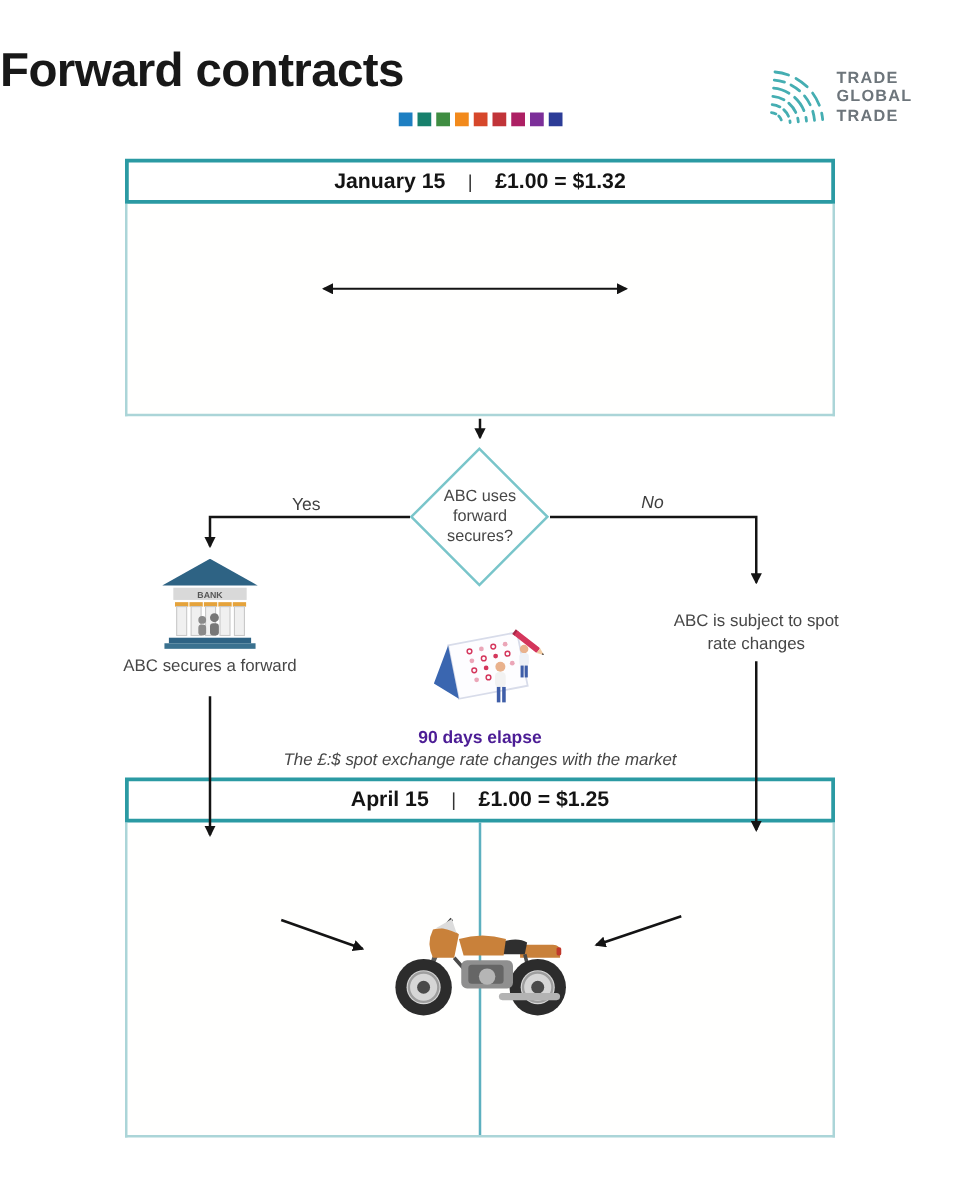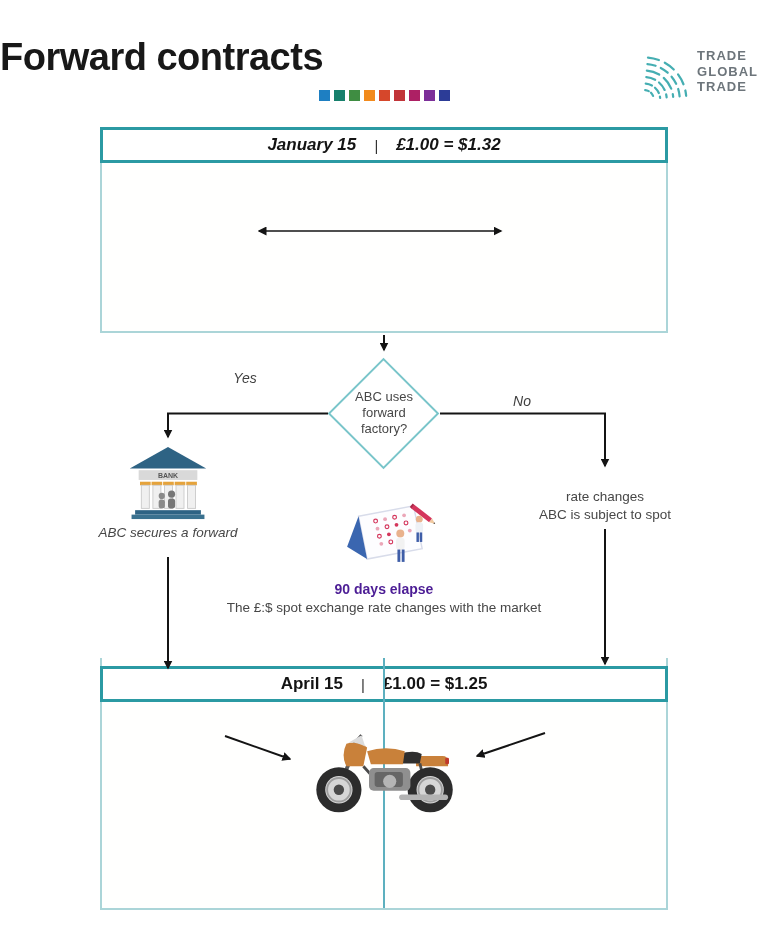--- a/index.html
+++ b/index.html
@@ -2,21 +2,21 @@
 <html><head>
 <meta charset="utf-8">
 <style>
   html,body{margin:0;padding:0;background:#ffffff;}
   body{width:768px;height:945px;position:relative;font-family:"Liberation Sans",sans-serif;overflow:hidden;}
   .abs{position:absolute;}
   .txt{color:#474747;font-size:13.5px;line-height:18px;text-align:center;}
   .page-title{left:0;right:0;top:36px;text-align:left;font-size:38px;font-weight:bold;color:#181818;letter-spacing:-0.5px;}
   .palette-row{left:0;right:0;top:90px;display:flex;justify-content:center;gap:4px;}
   .pal-sq{width:11px;height:11px;display:inline-block;}
-  .logo{right:10px;top:48px;display:flex;gap:6px;}
+  .logo{right:38px;top:48px;display:flex;align-items:center;gap:6px;}
   .logo-text{color:#6d757b;font-size:13px;line-height:15.5px;letter-spacing:1px;font-weight:bold;}
   .hdr-bar{left:100px;width:568px;height:36px;background:#fff;border:3px solid #2b9aa3;box-sizing:border-box;
            display:flex;align-items:center;justify-content:center;gap:18px;z-index:2;}
   .hdr-bar .d{font-size:17px;font-weight:bold;color:#141414;}
   .hdr-bar .p{font-size:15px;color:#333;}
   .content-box{left:100px;width:568px;background:#fffffe;border:2px solid #abd5d8;border-top:none;box-sizing:border-box;z-index:1;}
   .divider{left:383px;top:658px;width:2px;height:250px;background:#5db0bf;z-index:2;}
   .diamond{left:344px;top:374px;width:79px;height:79px;background:#fff;border:2px solid #79c5ca;
            transform:rotate(45deg);box-sizing:border-box;z-index:1;}
   .diamond-text{left:319px;top:389px;width:130px;z-index:2;font-size:13px;line-height:16px;}
@@ -203,21 +203,21 @@
       <path d="M13.9 9.2 A 45 45 0 0 1 54.8 50.1" stroke-dasharray="12 7"></path>
     </g>
   </svg>
   <div class="logo-text">
     <div>TRADE</div>
     <div>GLOBAL</div>
     <div>TRADE</div>
   </div>
 </div>
 
-<div class="abs hdr-bar" style="top:127px;font-style:italic;">
+<div class="abs hdr-bar" style="top:127px;">
   <span class="d">January 15</span>
   <span class="p">|</span>
   <span class="d">£1.00 = $1.32</span>
 </div>
 <div class="abs content-box" style="top:163px;height:170px;"></div>
 
 <svg class="abs" style="left:168px;top:190px;" width="92" height="84">
     <use href="#sym-factory"></use>
   </svg>
 <div class="abs txt" style="left:148px;top:280px;width:134px;font-size:14px;">ABC factory</div>
@@ -235,45 +235,45 @@
   <div>ABC buys $500,000 of</div>
   <div>motorbikes with payment</div>
   <div>due in 90 days</div>
 </div>
 <div class="abs txt" style="left:100px;top:311px;width:568px;">At the spot rate, ABC will pay £378,788</div>
 
 <div class="abs diamond"></div>
 <div class="abs txt diamond-text">
   <div>ABC uses</div>
   <div>forward</div>
-  <div>factory?</div>
-</div>
-<div class="abs branch-label" style="left:205px;top:370px;width:80px;font-style:italic;">Yes</div>
+  <div>secures?</div>
+</div>
+<div class="abs branch-label" style="left:205px;top:395px;width:80px;">Yes</div>
 <div class="abs branch-label" style="left:482px;top:393px;width:80px;font-style:italic;">No</div>
 
 <svg class="abs" style="left:128px;top:447px;" width="80" height="73">
   <use href="#sym-bank"></use>
   <text x="40" y="31" text-anchor="middle" font-size="7" font-weight="bold" fill="#555555">BANK</text>
 </svg>
-<div class="abs txt" style="left:73px;top:524px;width:190px;font-style:italic;">
+<div class="abs txt" style="left:73px;top:524px;width:190px;">
   <div>ABC secures a forward</div>
 </div>
 
 <div class="abs txt" style="left:510px;top:488px;width:190px;">
+  <div>ABC is subject to spot</div>
   <div>rate changes</div>
-  <div>ABC is subject to spot</div>
 </div>
 
 <svg class="abs" style="left:328px;top:503px;" width="118" height="76">
     <use href="#sym-calendar"></use>
   </svg>
 <div class="abs txt elapse-title" style="left:100px;top:580px;width:568px;">90 days elapse</div>
-<div class="abs txt" style="left:100px;top:599px;width:568px;">The £:$ spot exchange rate changes with the market</div>
-
-<div class="abs hdr-bar" style="top:622px;margin-top:44px;">
+<div class="abs txt" style="left:100px;top:599px;width:568px;font-style:italic;">The £:$ spot exchange rate changes with the market</div>
+
+<div class="abs hdr-bar" style="top:622px;">
   <span class="d">April 15</span>
   <span class="p">|</span>
   <span class="d">£1.00 = $1.25</span>
 </div>
 <div class="abs content-box" style="top:658px;height:252px;"></div>
 <div class="abs divider"></div>
 
 <svg class="abs" style="left:124px;top:683px;" width="88" height="79">
     <use href="#sym-factory"></use>
   </svg>

